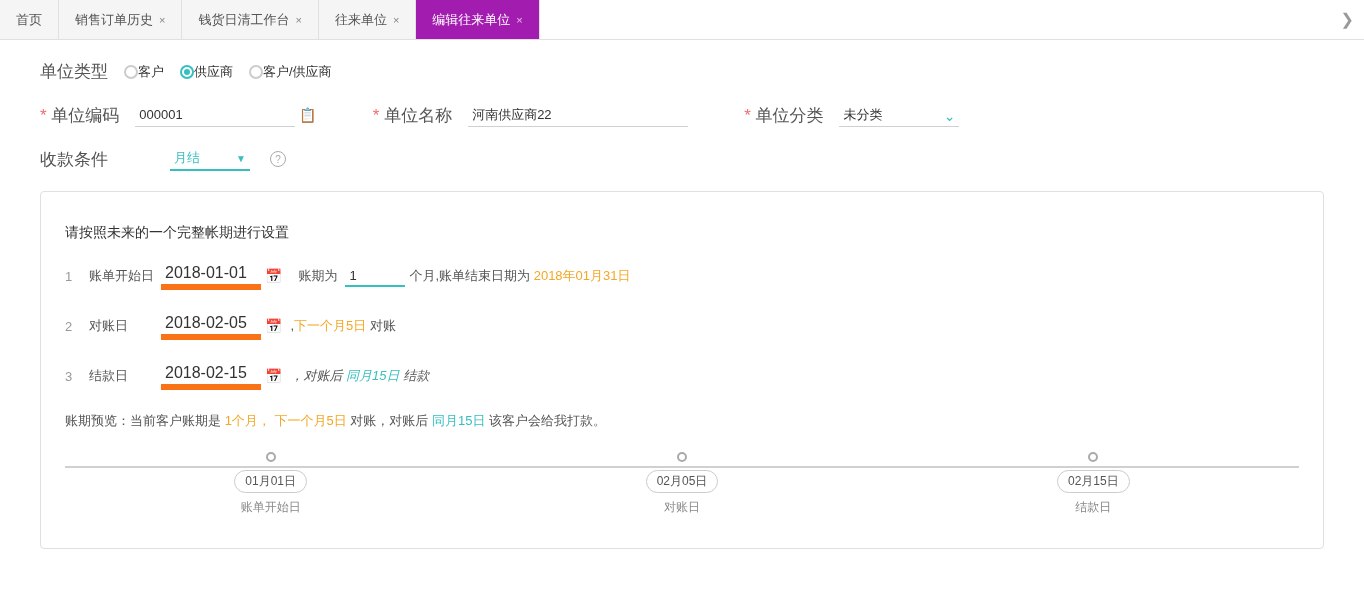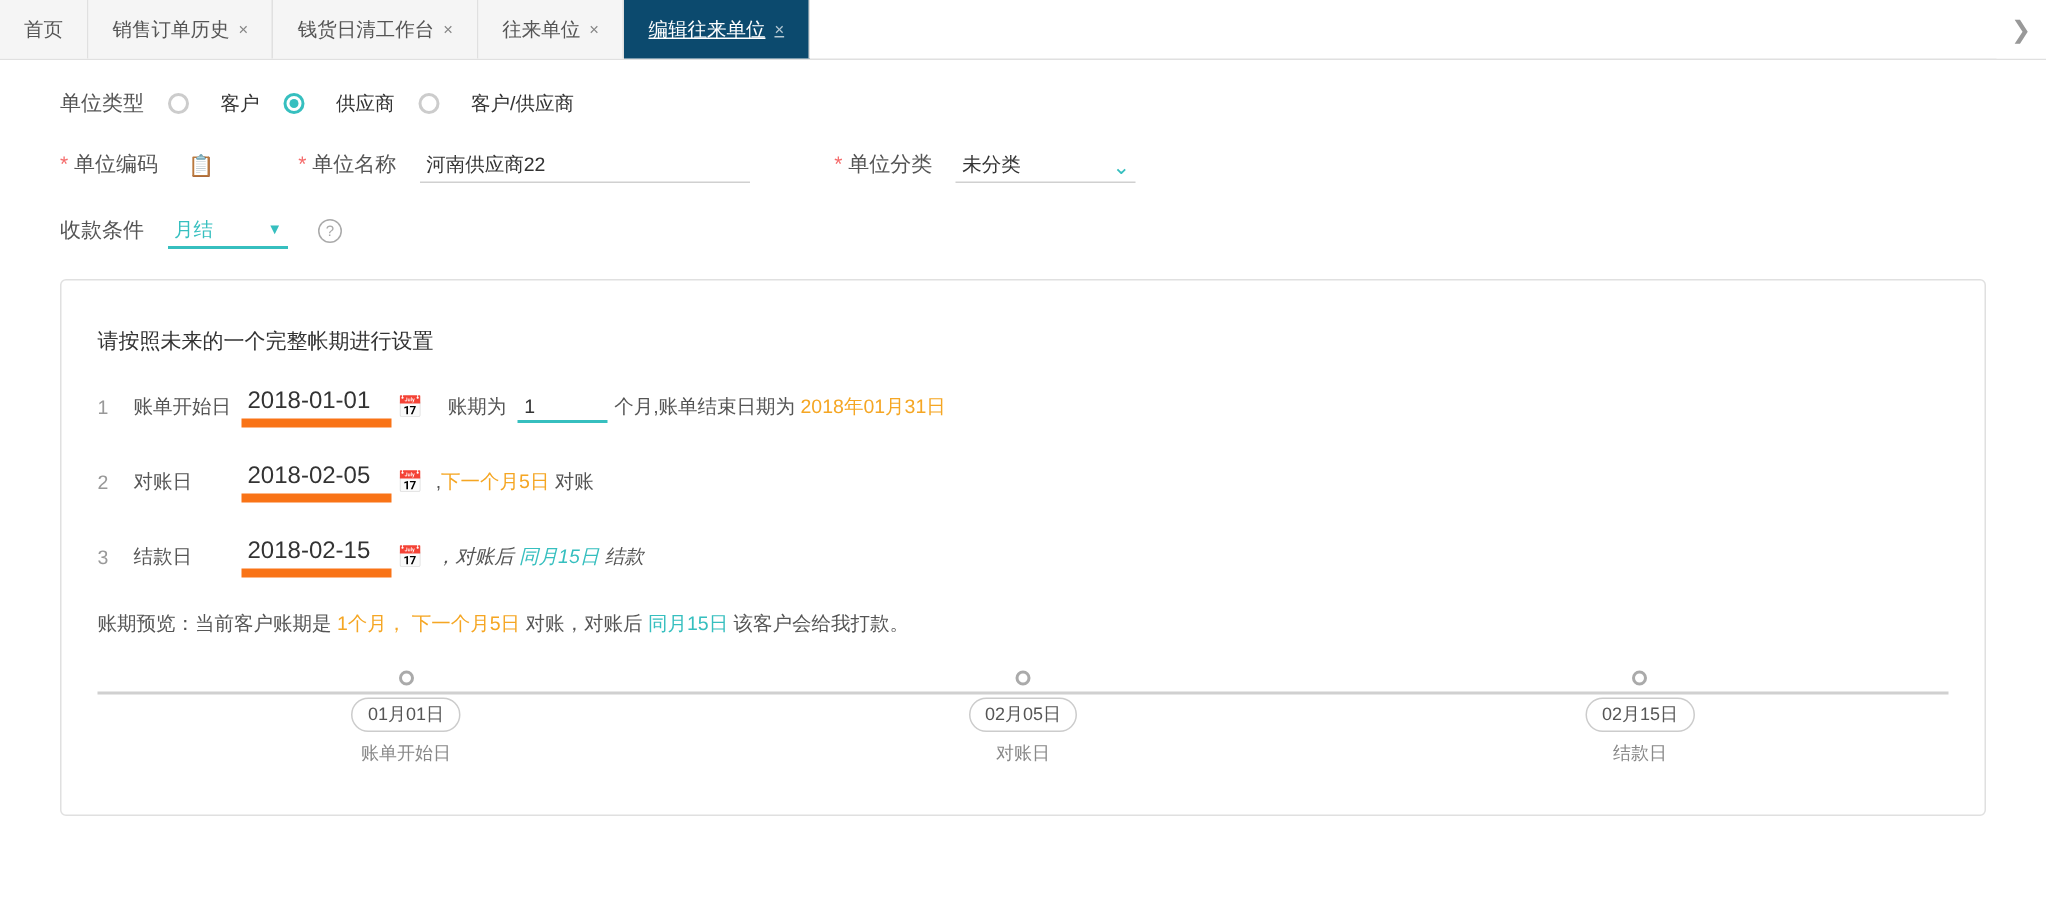--- a/index.html
+++ b/index.html
@@ -20,23 +20,22 @@
       padding: 0 16px;
       cursor: pointer;
       font-size: 13px;
       color: #555;
       border-right: 1px solid #e0e0e0;
       white-space: nowrap;
       gap: 6px;
       background: #f5f5f5;
     }
     .tab.active {
-      background: #0c4a6e;
+      background: #a21caf;
       color: #fff;
-      text-decoration: underline;
     }
     .tab .close-icon {
       font-size: 11px;
       opacity: 0.7;
       cursor: pointer;
     }
     .tab-arrow {
       display: flex;
       align-items: center;
       padding: 0 10px;
@@ -61,37 +60,37 @@
     .form-row {
       display: flex;
       align-items: center;
       margin-bottom: 20px;
       gap: 16px;
     }
 
     .form-label {
       color: #555;
       white-space: nowrap;
-      font-size: 14px;
+      font-size: 17px;
     }
     .required-label::before {
       content: '* ';
       color: #f56c6c;
     }
 
     
     .radio-group {
       display: flex;
       align-items: center;
       gap: 16px;
     }
     .radio-item {
       display: flex;
       align-items: center;
-      gap: 21px;
+      gap: 0;
       cursor: pointer;
       font-size: 13px;
     }
     .radio-circle {
       width: 14px;
       height: 14px;
       border-radius: 50%;
       border: 2px solid #ccc;
       display: flex;
       align-items: center;
@@ -141,20 +140,21 @@
     }
 
     
     .select-wrap {
       display: inline-flex;
       align-items: center;
       border-bottom: 2px solid #36bfbf;
       padding: 2px 4px;
       cursor: pointer;
       min-width: 80px;
+      margin-left: 46px;
     }
     .select-value {
       color: #36bfbf;
       font-size: 13px;
       flex: 1;
     }
     .select-arrow {
       color: #36bfbf;
       font-size: 10px;
       margin-left: 6px;
@@ -320,20 +320,21 @@
         <label class="radio-item">
           <div class="radio-circle"></div>
           <span>客户/供应商</span>
         </label>
       </div>
   </div>
 
   <div class="form-row">
     <span class="form-label required-label">单位编码</span>
     <div class="input-wrap">
+      <input class="form-input" value="000001" readonly="" style="">
       <span class="icon-copy">📋</span>
     </div>
     <span style="margin-left:40px;" class="form-label required-label">单位名称</span>
     <div class="input-wrap">
       <input class="form-input form-input-wide" value="河南供应商22" style="">
     </div>
     <span style="margin-left:40px;" class="form-label required-label">单位分类</span>
     <div class="select-wrap2">
       <span class="select-value2">未分类</span>
       <span class="select-arrow2">⌄</span>

